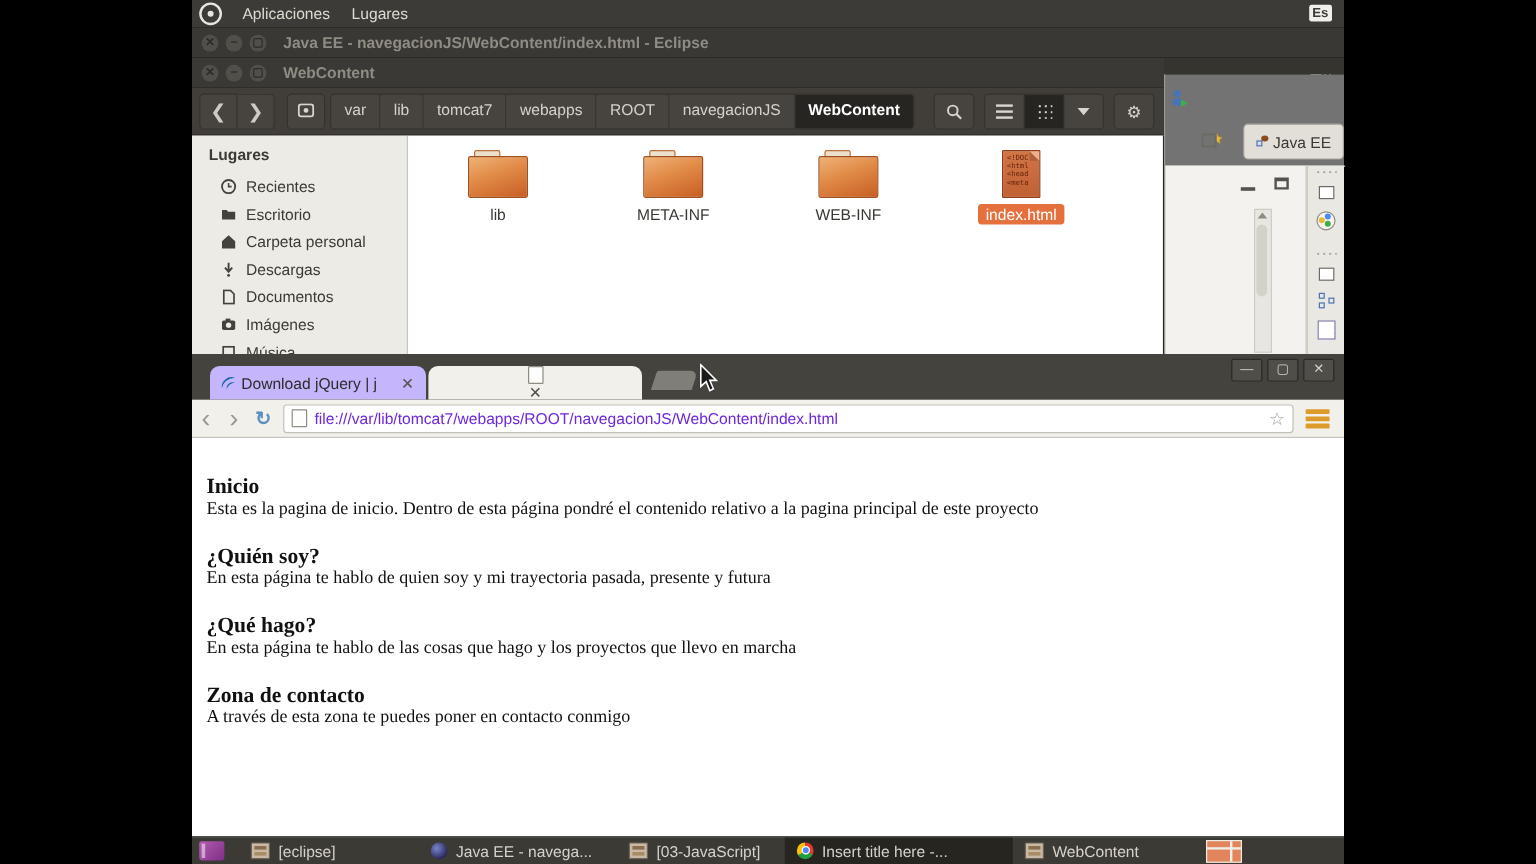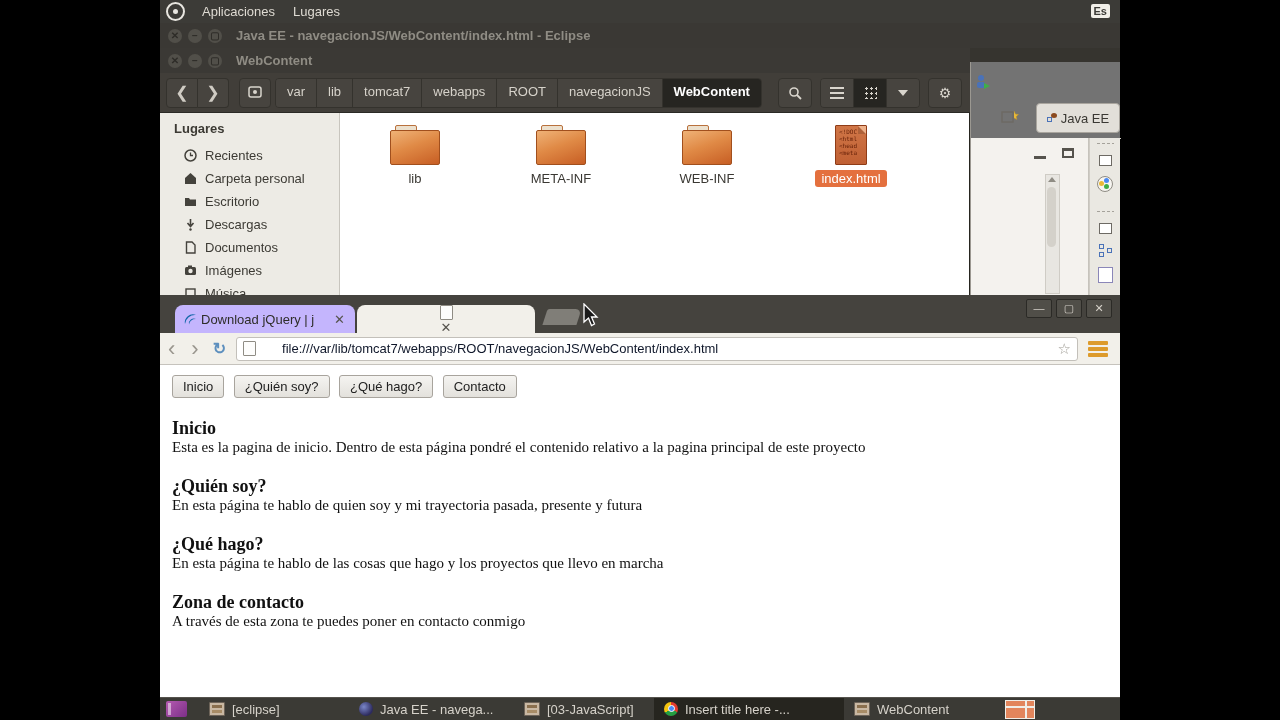--- a/index.html
+++ b/index.html
@@ -125,21 +125,21 @@
   #newtab-stub{position:absolute;left:385px;top:14px;width:34px;height:16px;background:#807e78;border-radius:2px 6px 0 0;transform:skewX(-18deg);}
   #win-controls{position:absolute;right:8px;top:4px;display:flex;gap:4px;}
   .wc-btn{width:24px;height:17px;background:#504e48;border:1px solid #2b2a26;border-radius:2px;color:#d5d1c9;
     font-size:11px;display:flex;align-items:center;justify-content:center;line-height:1;}
   #navbar{position:absolute;left:0;top:38px;width:960px;height:32px;background:#f2f0ea;border-bottom:1px solid #c6c3bd;box-sizing:border-box;
     display:flex;align-items:center;}
   .bf{font-size:22px;color:#9a968e;padding:0 8px;line-height:26px;}
   .reload{font-size:16px;color:#5d8fbe;padding:0 6px;font-weight:bold;}
   #urlfield{flex:1;height:22px;background:#fff;border:1px solid #c3c0ba;border-radius:3px;margin:0 10px 0 4px;
     display:flex;align-items:center;padding:0 6px;gap:6px;}
-  #urltext{font-size:13px;color:#0f172a;white-space:nowrap;overflow:hidden;flex:1;margin-left:20px;}
+  #urltext{font-size:13px;color:#6d28d9;white-space:nowrap;overflow:hidden;flex:1;}
   .star{color:#a19e96;font-size:15px;}
   .hamburger{width:20px;height:16px;display:flex;flex-direction:column;justify-content:space-between;margin-right:12px;}
   .hamburger i{height:4px;background:#dd9b2c;border-radius:1px;}
 
   #page{position:absolute;left:0;top:70px;width:960px;height:332px;background:#fff;overflow:hidden;
     padding:10px 0 0 12px;box-sizing:border-box;}
   .pg-btn{font-family:"Liberation Sans",sans-serif;font-size:13px;color:#222;background:linear-gradient(#f5f4f1,#e3e1dc);
     border:1px solid #a8a49d;border-radius:3px;padding:3px 10px;margin-right:5px;}
   #page h2{font-family:"Liberation Serif",serif;font-size:18px;color:#111;margin:20px 0 0 0;}
   #page p{font-family:"Liberation Serif",serif;font-size:15px;color:#111;margin:0 0 0 0;}
@@ -315,29 +315,29 @@
       <div class="hdr">Lugares</div>
       <div class="place">
         <svg width="13" height="13">
             <circle cx="6.5" cy="6.5" r="5.5" fill="none" stroke="#44423c" stroke-width="1.5"></circle>
             <path d="M6.5 3.5 V6.5 H9" fill="none" stroke="#44423c" stroke-width="1.3"></path>
           </svg>
         <span>Recientes</span>
       </div>
       <div class="place">
         <svg width="13" height="13">
+            <path d="M1 3 H5 L6 4.5 H12 V11 H1 Z" fill="#44423c"></path>
+          </svg>
+        <span>Escritorio</span>
+      </div>
+      <div class="place">
+        <svg width="13" height="13">
             <path d="M1 6 L6.5 1 L12 6 V12 H1 Z" fill="#44423c"></path>
           </svg>
         <span>Carpeta personal</span>
-      </div>
-      <div class="place">
-        <svg width="13" height="13">
-            <path d="M1 3 H5 L6 4.5 H12 V11 H1 Z" fill="#44423c"></path>
-          </svg>
-        <span>Escritorio</span>
       </div>
       <div class="place">
         <svg width="13" height="13">
             <path d="M6.5 1 V7 M3.5 5 L6.5 8.5 L9.5 5" fill="none" stroke="#44423c" stroke-width="1.6"></path>
             <circle cx="6.5" cy="11.5" r="1.2" fill="#44423c"></circle>
           </svg>
         <span>Descargas</span>
       </div>
       <div class="place">
         <svg width="13" height="13">
@@ -426,26 +426,20 @@
         <span id="urltext">file:///var/lib/tomcat7/webapps/ROOT/navegacionJS/WebContent/index.html</span>
         <span class="star">☆</span>
       </span>
       <span class="hamburger">
           <i></i>
           <i></i>
           <i></i>
         </span>
     </div>
     <div id="page">
-      <div>
-        <button class="pg-btn">Inicio</button>
-        <button class="pg-btn">¿Quién soy?</button>
-        <button class="pg-btn">¿Qué hago?</button>
-        <button class="pg-btn">Contacto</button>
-      </div>
       <h2>Inicio</h2>
       <p>Esta es la pagina de inicio. Dentro de esta página pondré el contenido relativo a la pagina principal de este proyecto</p>
       <h2>¿Quién soy?</h2>
       <p>En esta página te hablo de quien soy y mi trayectoria pasada, presente y futura</p>
       <h2>¿Qué hago?</h2>
       <p>En esta página te hablo de las cosas que hago y los proyectos que llevo en marcha</p>
       <h2>Zona de contacto</h2>
       <p>A través de esta zona te puedes poner en contacto conmigo</p>
     </div>
   </div>

